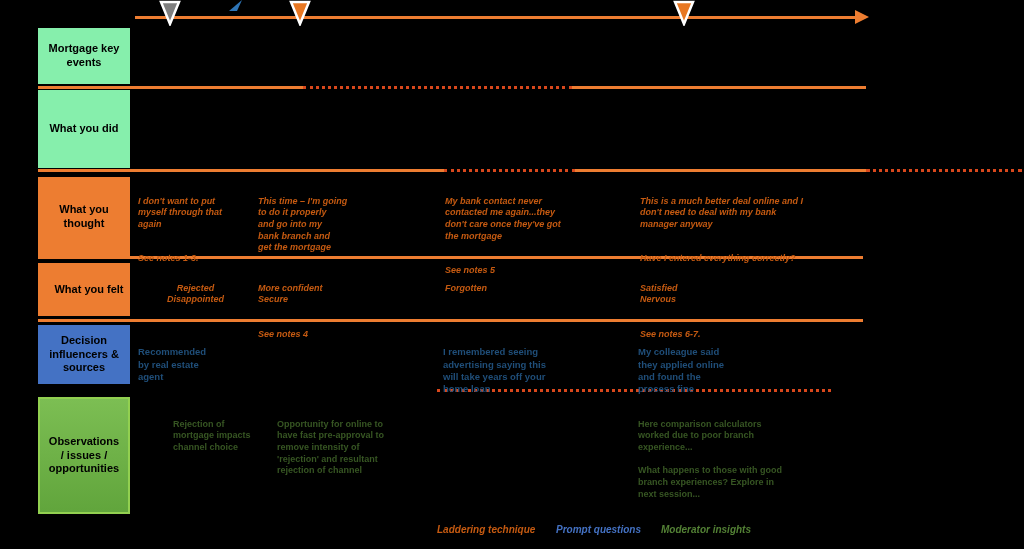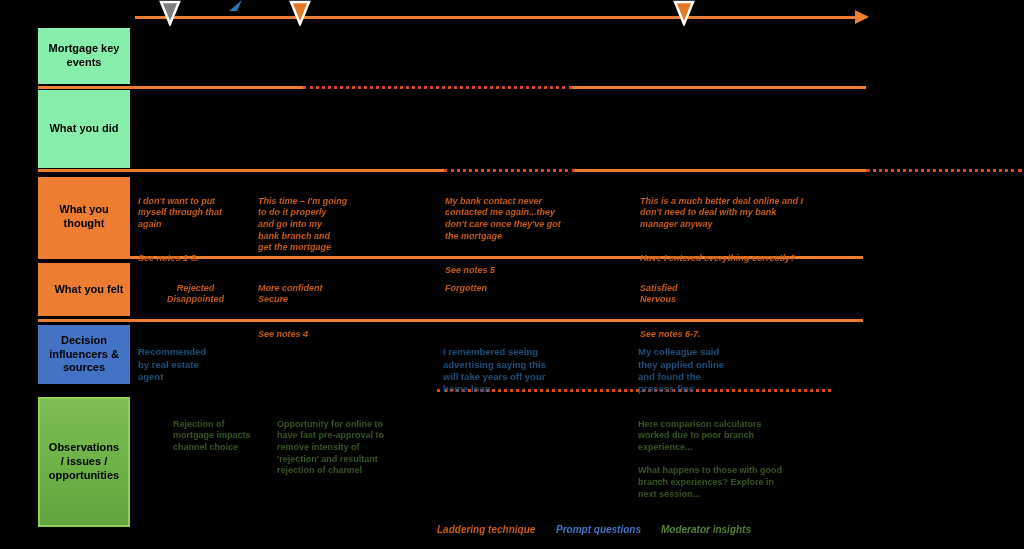--- a/index.html
+++ b/index.html
@@ -83,21 +83,21 @@
 thought</span>
   </div>
   <div class="rowbox box-orange" style="top:263px;height:53px;padding-left:12px;">
     <span>What you felt</span>
   </div>
   <div class="rowbox box-blue" style="top:325px;height:59px;">
     <span>Decision
 influencers &amp;
 sources</span>
   </div>
-  <div class="rowbox box-green" style="top:397px;height:130px;">
+  <div class="rowbox box-green" style="top:397px;height:117px;">
     <span>Observations
 / issues /
 opportunities</span>
   </div>
 
   <div class="cell t-orange" style="left:138px;top:184px;width:115px;">
     <div>I don't want to put
 myself through that
 again</div>
     <div class="note">See notes 1-3.</div>

